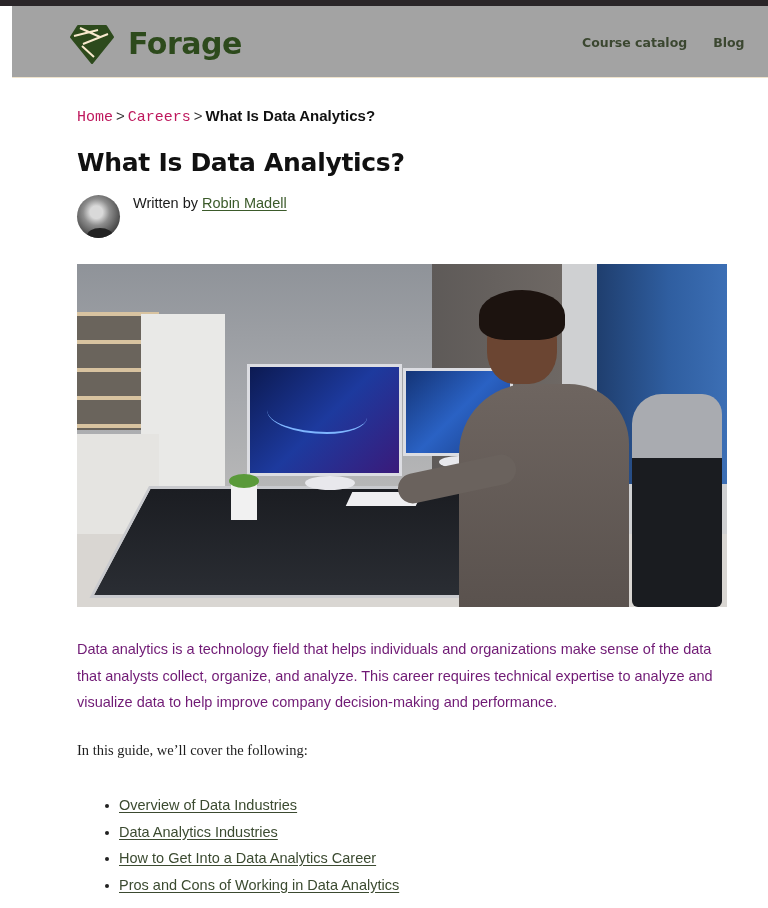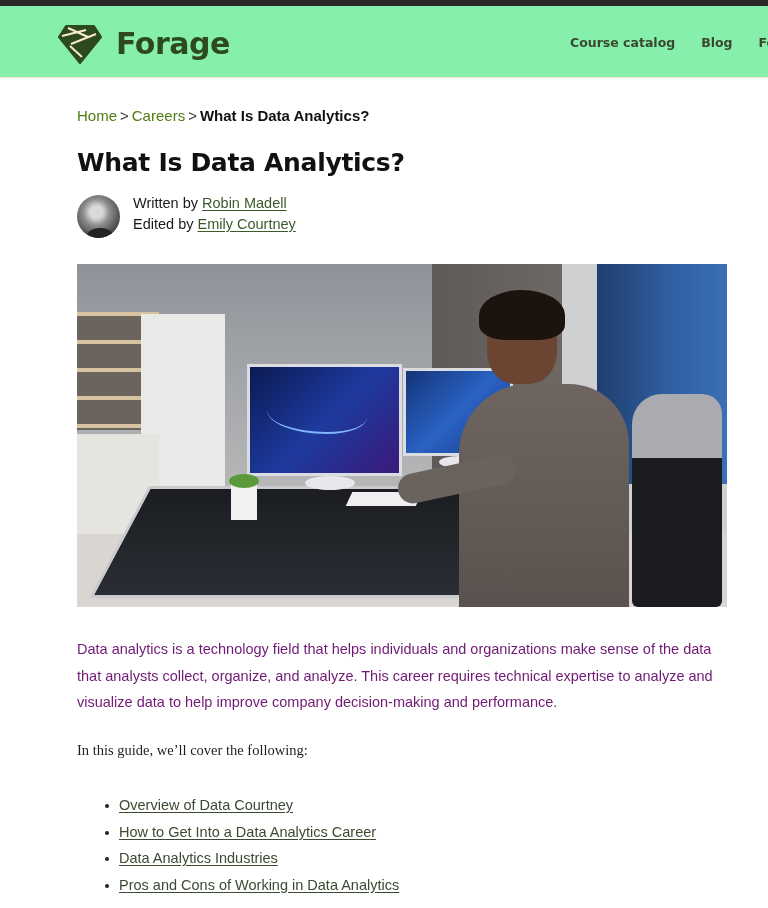--- a/index.html
+++ b/index.html
@@ -1,39 +1,40 @@
 <!DOCTYPE html>
 <html><head>
   <meta charset="utf-8">
   <style>
     * { box-sizing: border-box; margin: 0; padding: 0; }
     html, body { width: 768px; height: 908px; overflow: hidden; background: #ffffff; }
     body { font-family: "Liberation Sans", "DejaVu Sans", sans-serif; color: #1f1f1f; }
 
     .topbar { height: 6px; background: #2a2629; }
     .header {
-      height: 72px; background: #86efac; position: relative;
+      height: 72px; background: #a3a3a3; position: relative;
       border-bottom: 1px solid #efe3cc;
+      margin-left: 12px;
     }
     .logo { position: absolute; left: 58px; top: 18px; display: flex; align-items: center; }
     .logo-mark { width: 44px; height: 40px; display: block; }
     .logo-text {
       font-family: "DejaVu Sans", sans-serif; font-size: 30px; font-weight: bold;
       color: #2d4a1c; margin-left: 14px; letter-spacing: -0.5px; line-height: 40px;
     }
     .nav { position: absolute; top: 0; left: 570px; height: 72px; display: flex; align-items: center; }
     .nav a {
       font-family: "DejaVu Sans", sans-serif; font-size: 12.5px; font-weight: bold;
       color: #3b4730; text-decoration: none; margin-right: 26px; white-space: nowrap;
     }
 
     .content { position: absolute; left: 77px; top: 78px; width: 650px; }
 
     .breadcrumb { position: absolute; top: 29px; left: 0; font-size: 15px; white-space: nowrap; }
-    .breadcrumb a { color: #4d7c0f; text-decoration: none; }
+    .breadcrumb a { color: #be185d; text-decoration: none; font-family: Liberation Mono, monospace; }
     .breadcrumb .sep { color: #333; margin: 0 3px; }
     .breadcrumb .current { color: #111; font-weight: bold; }
 
     .page-title {
       position: absolute; top: 70px; left: 0; font-family: "DejaVu Sans", sans-serif;
       font-size: 25px; font-weight: bold; color: #111; letter-spacing: -0.3px; white-space: nowrap;
     }
 
     .byline { position: absolute; top: 117px; left: 0; height: 60px; width: 400px; }
     .avatar {
@@ -124,23 +125,20 @@
   </div>
 
   <h1 class="page-title">What Is Data Analytics?</h1>
 
   <div class="byline">
     <div class="avatar"></div>
     <div class="byline-lines">
       <div>
         <span>Written by </span><a>Robin Madell</a>
       </div>
-      <div>
-        <span>Edited by </span><a>Emily Courtney</a>
-      </div>
     </div>
   </div>
 
   <div class="hero" role="img" aria-label="Man at desk analyzing data dashboards on two monitors">
     <div class="wall"></div>
     <div class="wall2"></div>
     <div class="window"></div>
     <div class="shelf"></div>
     <div class="cabinet"></div>
     <div class="lowcab"></div>
@@ -160,18 +158,18 @@
     <div class="hair"></div>
   </div>
 
   <div class="body-text">
     <p>Data analytics is a technology field that helps individuals and organizations make sense of the data that analysts collect, organize, and analyze. This career requires technical expertise to analyze and visualize data to help improve company decision-making and performance.</p>
   </div>
 
   <p class="intro">In this guide, we’ll cover the following:</p>
 
   <ul class="toc">
-    <li><a>Overview of Data Courtney</a></li>
+    <li><a>Overview of Data Industries</a></li>
+    <li><a>Data Analytics Industries</a></li>
     <li><a>How to Get Into a Data Analytics Career</a></li>
-    <li><a>Data Analytics Industries</a></li>
     <li><a>Pros and Cons of Working in Data Analytics</a></li>
   </ul>
 </main>
 
 </body></html>

